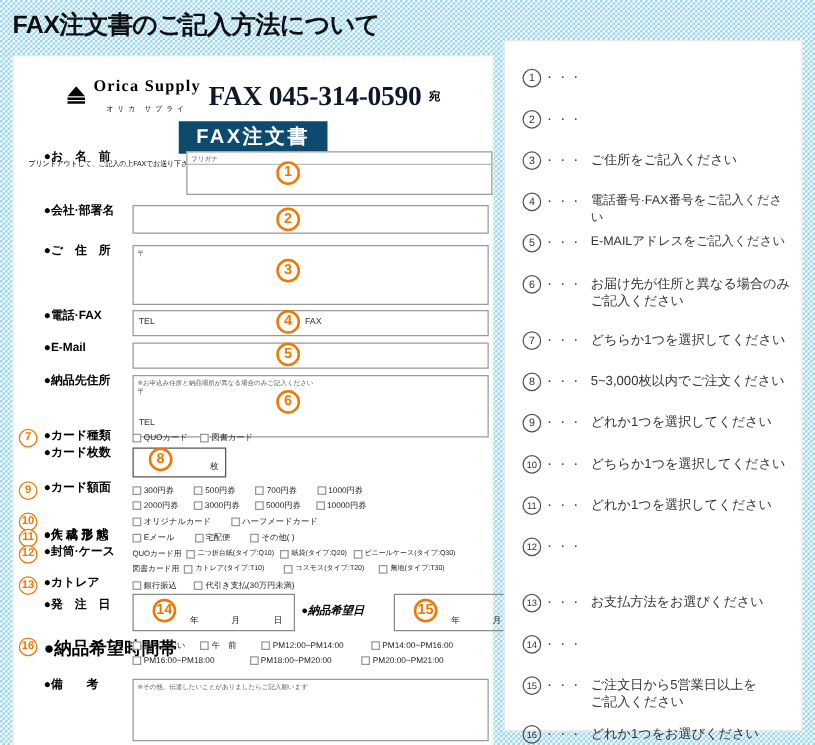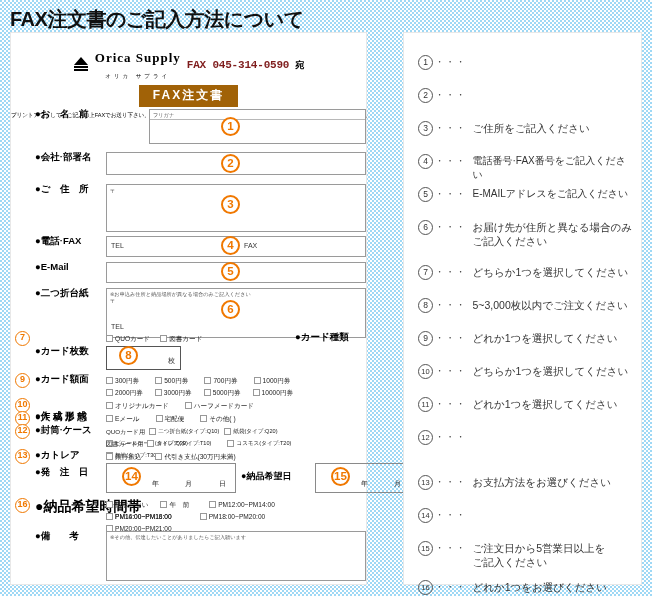--- a/index.html
+++ b/index.html
@@ -29,21 +29,21 @@
     letter-spacing: -0.5px;
     white-space: nowrap;
   }
 
   
   .panel {
     position: absolute;
     background: #ffffff;
     border: 1px solid #e8e8e8;
   }
-  #left-panel  { left: 10px;  top: 32px; width: 357px; height: 553px; }
+  #left-panel  { left: 10px;  top: 44px; width: 385px; height: 553px; }
   #right-panel { left: 403px; top: 32px; width: 239px; height: 553px; }
 
   
   .fax-head {
     position: absolute;
     left: 0; right: 0; top: 16px;
     text-align: center;
   }
   .head-row1 {
     display: flex;
@@ -84,35 +84,35 @@
     letter-spacing: 1px;
     color: #000;
   }
   .brand-jp {
     font-size: 5.5px;
     letter-spacing: 3px;
     color: #000;
     margin-top: 1px;
   }
   .fax-number {
-    font-family: Liberation Mono, monospace;
-    font-weight: bold;
-    font-size: 11px;
-    color: #7f1d1d;
+    font-family: Liberation Serif, serif;
+    font-weight: bold;
+    font-size: 22px;
+    color: #0f172a;
     letter-spacing: -0.2px;
   }
   .fax-ate { font-size: 9px; font-weight: bold; color: #000; }
 
   .fax-badge {
     display: inline-block;
     margin-top: 4px;
-    background: #a16207;
+    background: #0c4a6e;
     color: #fff;
     font-weight: bold;
-    font-size: 12px;
+    font-size: 16px;
     letter-spacing: 2px;
     padding: 2px 14px 3px;
   }
   .fax-note {
     margin-top: 5px;
     font-size: 5.6px;
     color: #000;
     letter-spacing: -0.1px;
     transform: scale(1, 1.05);
     white-space: nowrap;
@@ -224,20 +224,21 @@
     bottom: 3px;
     font-size: 7px;
     color: #222;
   }
   .mid-label {
     position: absolute;
     font-size: 9px;
     font-weight: bold;
     color: #000;
     white-space: nowrap;
+    font-style: italic;
   }
 
   
   .legend-item {
     position: absolute;
     display: flex;
     align-items: flex-start;
     left: 14px;
     right: 6px;
   }
@@ -321,31 +322,31 @@
   </div>
   <div class="onum" style="left:210px;top:203px;">4</div>
 
   <div class="frow" style="top:229px;">
     <div class="rlabel">●E-Mail</div>
     <div class="box" style="width:285px;height:21px;"></div>
   </div>
   <div class="onum" style="left:210px;top:229px;">5</div>
 
   <div class="frow" style="top:255px;">
-    <div class="rlabel">●二つ折台紙</div>
+    <div class="rlabel">●納品先住所</div>
     <div class="box" style="width:285px;height:50px;">
       <span class="hint">※お申込み住所と納品場所が異なる場合のみご記入ください</span>
       <span class="inner-label" style="left:3px;top:8px;font-size:6px;">〒</span>
       <span class="inner-label" style="left:4px;top:34px;">TEL</span>
     </div>
   </div>
   <div class="onum" style="left:210px;top:267px;">6</div>
 
   <div class="onum left-marker" style="left:4px;top:298px;">7</div>
-  <div class="frow" style="top:299px;justify-content:flex-end;">
+  <div class="frow" style="top:299px;">
     <div class="rlabel">●カード種類</div>
   </div>
   <div class="cb-group" style="top:300px;">
     <span class="cb">QUOカード</span>
     <span class="cb">図書カード</span>
   </div>
 
   <div class="frow" style="top:313px;">
     <div class="rlabel">●カード枚数</div>
     <div class="box" style="width:75px;height:24px;border:1px solid #555;">

